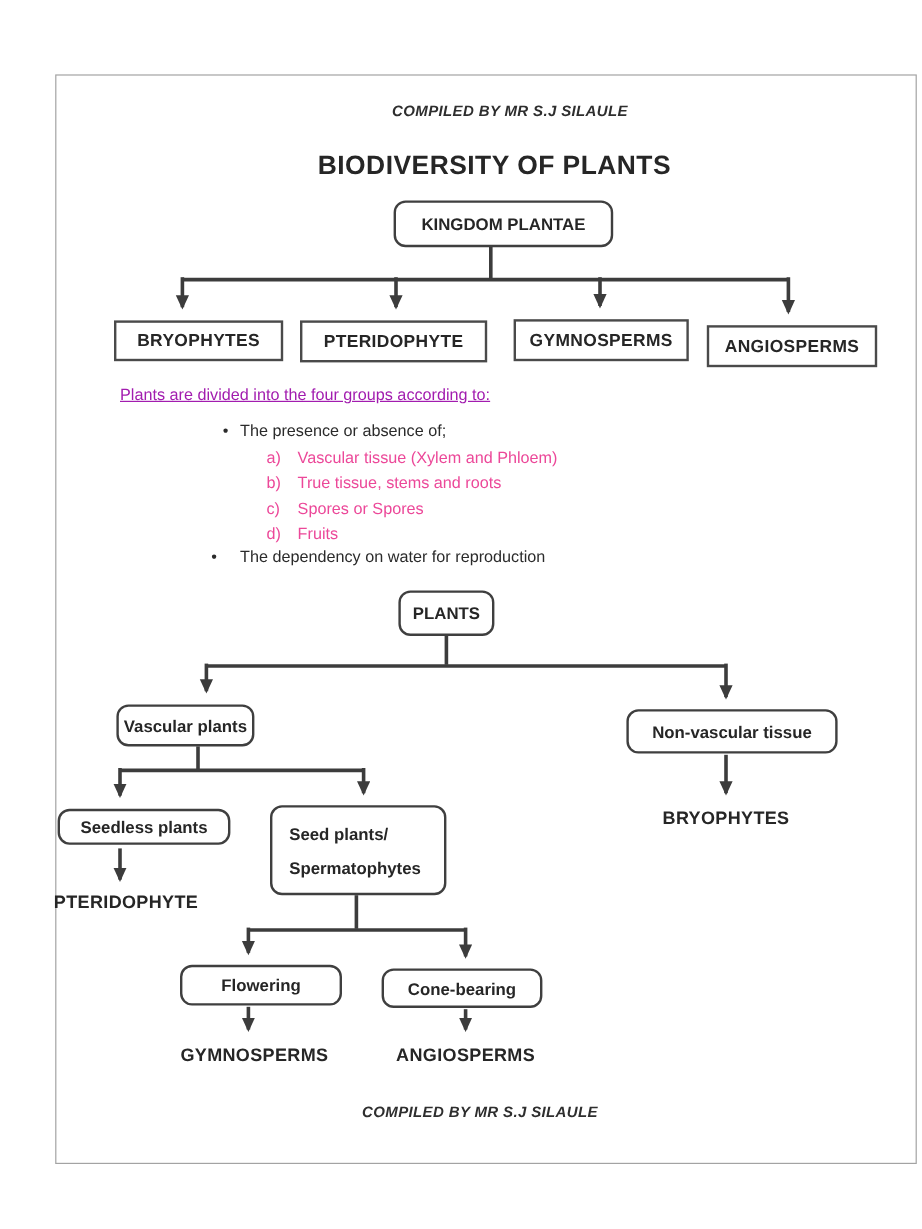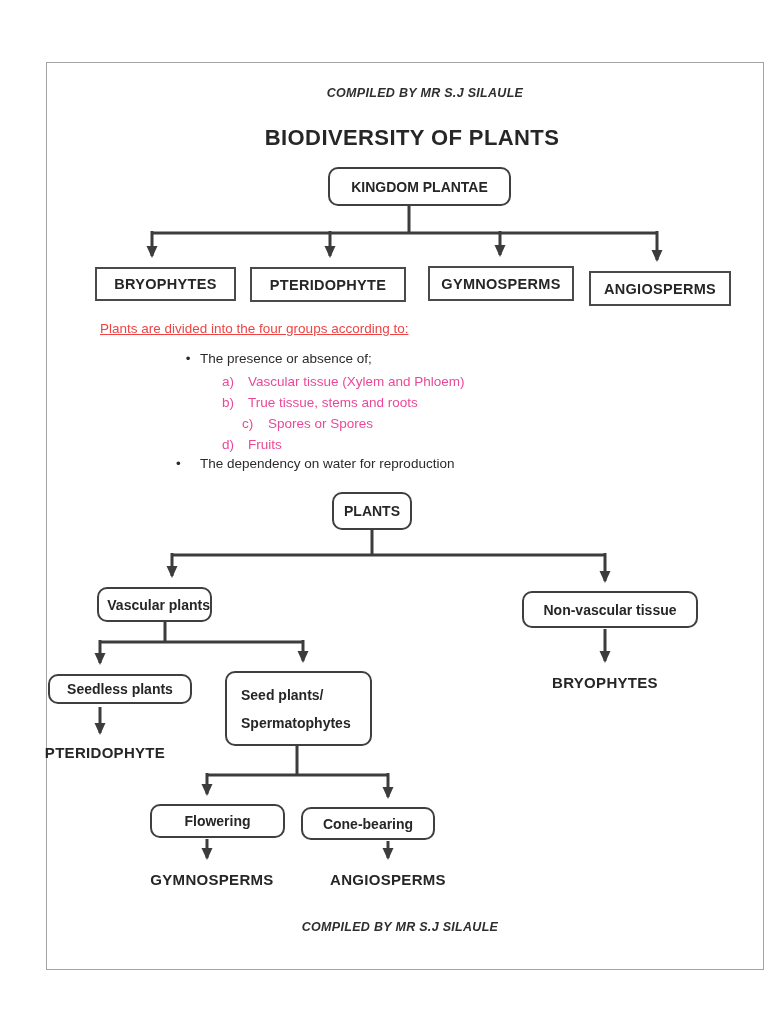--- a/index.html
+++ b/index.html
@@ -11,21 +11,21 @@
   .centered{transform:translateX(-50%);white-space:nowrap;}
   .note{font-style:italic;font-weight:bold;font-size:12.5px;letter-spacing:.3px;color:#2e2e2e;}
   .doc-title{font-weight:bold;font-size:22px;letter-spacing:.4px;color:#262626;}
   .rbox{position:absolute;border:2px solid #3f3f3f;border-radius:10px;background:#fff;
         display:flex;align-items:center;justify-content:center;
         font-weight:bold;font-size:14px;color:#262626;box-sizing:border-box;}
   .sqbox{position:absolute;border:2px solid #4a4a4a;background:#fff;
         display:flex;align-items:center;justify-content:center;
         font-weight:bold;font-size:14.5px;letter-spacing:.3px;color:#262626;box-sizing:border-box;}
   .result{position:absolute;font-weight:bold;font-size:15px;letter-spacing:.3px;color:#262626;}
-  .heading-underline{font-size:13.5px;color:#ef4444;text-decoration:underline;}
+  .heading-underline{font-size:13.5px;color:#a21caf;text-decoration:underline;}
   .bullet-line{font-size:13.5px;color:#2b2b2b;}
   .bullet-dot{display:inline-block;width:24px;}
   .alpha-item{font-size:13.5px;color:#ec4899;}
   .alpha-marker{display:inline-block;width:26px;}
   .twoline{flex-direction:column;align-items:flex-start;justify-content:center;
            padding-left:14px;gap:12px;}
   svg.wires{position:absolute;left:0;top:0;width:768px;height:1024px;pointer-events:none;}
 </style>
 </head>
 <body>
@@ -91,53 +91,53 @@
 <div class="abs heading-underline" style="left:100px;top:321px;">Plants are divided into the four groups according to:</div>
 <div class="abs bullet-line" style="left:176px;top:351px;text-align:center;">
   <span class="bullet-dot">•</span><span>The presence or absence of;</span>
 </div>
 <div class="abs alpha-item" style="left:222px;top:374px;">
   <span class="alpha-marker">a)</span><span>Vascular tissue (Xylem and Phloem)</span>
 </div>
 <div class="abs alpha-item" style="left:222px;top:395px;">
   <span class="alpha-marker">b)</span><span>True tissue, stems and roots</span>
 </div>
-<div class="abs alpha-item" style="left:222px;top:416px;margin-left:20px;">
+<div class="abs alpha-item" style="left:222px;top:416px;">
   <span class="alpha-marker">c)</span><span>Spores or Spores</span>
 </div>
 <div class="abs alpha-item" style="left:222px;top:437px;">
   <span class="alpha-marker">d)</span><span>Fruits</span>
 </div>
 <div class="abs bullet-line" style="left:176px;top:456px;">
   <span class="bullet-dot">•</span><span>The dependency on water for reproduction</span>
 </div>
 
 <div class="rbox" style="left:332px;top:492px;width:80px;height:38px;">
   <span>PLANTS</span>
 </div>
-<div class="rbox" style="left:97px;top:587px;width:115px;height:35px;justify-content:flex-end;">
+<div class="rbox" style="left:97px;top:587px;width:115px;height:35px;">
   <span>Vascular plants</span>
 </div>
 <div class="rbox" style="left:522px;top:591px;width:176px;height:37px;">
   <span>Non-vascular tissue</span>
 </div>
 <div class="result centered" style="left:605px;top:674px;">BRYOPHYTES</div>
 
 <div class="rbox" style="left:48px;top:674px;width:144px;height:30px;">
   <span>Seedless plants</span>
 </div>
 <div class="result centered" style="left:105px;top:744px;">PTERIDOPHYTE</div>
 
 <div class="rbox twoline" style="left:225px;top:671px;width:147px;height:75px;">
   <span>Seed plants/</span>
   <span>Spermatophytes</span>
 </div>
 
 <div class="rbox" style="left:150px;top:804px;width:135px;height:34px;">
   <span>Flowering</span>
 </div>
-<div class="rbox" style="left:301px;top:807px;width:134px;height:33px;">
+<div class="rbox" style="left:318px;top:807px;width:134px;height:33px;">
   <span>Cone-bearing</span>
 </div>
 <div class="result centered" style="left:212px;top:871px;">GYMNOSPERMS</div>
 <div class="result centered" style="left:388px;top:871px;">ANGIOSPERMS</div>
 
 <div class="abs note centered" style="left:400px;top:920px;">COMPILED BY MR S.J SILAULE</div>
 
 </body></html>

